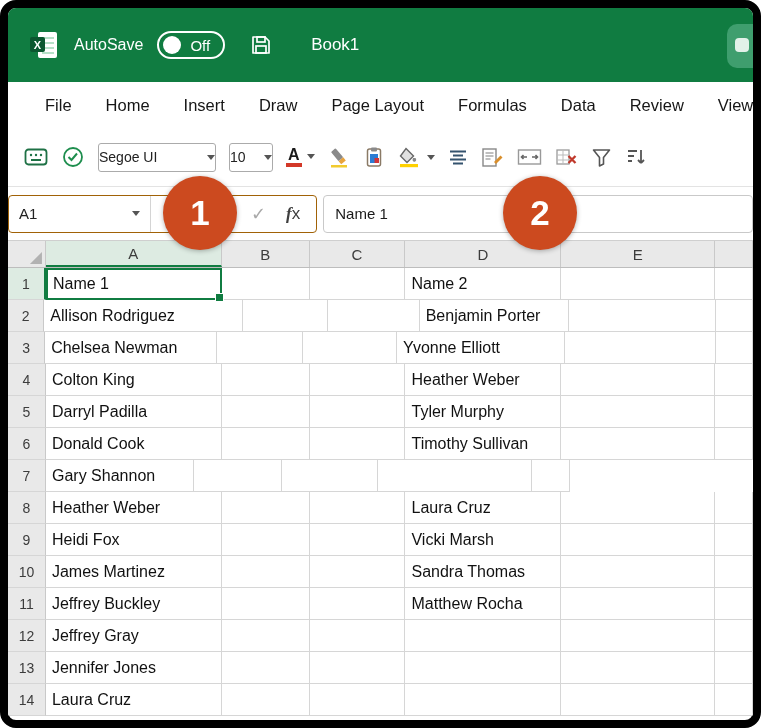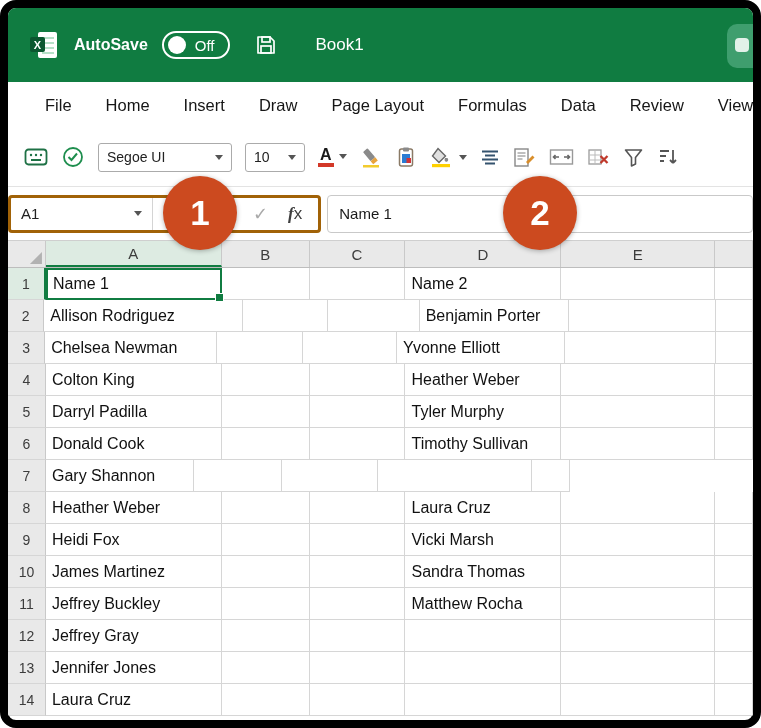--- a/index.html
+++ b/index.html
@@ -5,21 +5,21 @@
   html,body{margin:0;padding:0;}
   body{width:761px;height:728px;overflow:hidden;background:#fff;
        font-family:"Liberation Sans","DejaVu Sans",sans-serif;}
   .frame{box-sizing:border-box;width:761px;height:728px;border:8px solid #000;
          border-radius:16px;overflow:hidden;position:relative;background:#fff;}
 
   
   .titlebar{height:74px;background:var(--green);display:flex;align-items:center;
             gap:14px;padding-left:20px;color:#fff;position:relative;}
   .xl-icon{display:flex;align-items:center;}
-  .autosave-label{font-size:16px;font-weight:bold;}
+  .autosave-label{font-size:16px;}
   .toggle{display:inline-flex;align-items:center;gap:9px;border:2px solid #fff;
           border-radius:999px;padding:3px 13px 3px 4px;cursor:pointer;}
   .knob{width:18px;height:18px;border-radius:50%;background:#fff;display:inline-block;}
   .toggle-text{font-size:15px;}
   .save-icon{display:flex;align-items:center;margin-left:10px;}
   .book-title{font-size:17px;margin-left:24px;}
   .tr-shape{position:absolute;right:0;top:16px;width:26px;height:44px;
             background:#3f9e6e;border-radius:10px 0 0 10px;}
   .tr-shape::after{content:"";position:absolute;left:8px;top:14px;width:14px;height:14px;
             border-radius:4px;background:rgba(255,255,255,.85);}
@@ -27,33 +27,33 @@
   
   .tabs{height:46px;display:flex;align-items:center;padding-left:20px;background:#fff;
         white-space:nowrap;overflow:hidden;}
   .tab{padding:0 17px;font-size:16.5px;color:#161616;cursor:pointer;}
 
   
   .toolbar{height:58px;display:flex;align-items:center;gap:13px;
            padding:0 6px 0 16px;border-bottom:1px solid #e3e3e3;background:#fff;}
   .tb-icon{display:flex;align-items:center;justify-content:center;}
   .select{display:flex;align-items:center;justify-content:space-between;
-          border:1px solid #ababab;border-radius:3px;height:27px;padding:0 8px;
+          border:1px solid #ababab;border-radius:3px;height:27px;padding:0 0;
           font-size:14px;color:#222;background:#fff;cursor:pointer;}
   .select.font{width:116px;} .select.size{width:42px;}
   .chev{width:0;height:0;border-left:4px solid transparent;border-right:4px solid transparent;
         border-top:5px solid #555;display:inline-block;}
   .combo{display:flex;align-items:center;gap:5px;cursor:pointer;}
   .fc-a{font-size:16px;font-weight:bold;color:#1a1a1a;line-height:1.05;
         border-bottom:4px solid var(--red);padding:0 2px;}
 
   
   .formulabar{height:54px;display:flex;align-items:center;background:#fff;
               border-bottom:1px solid #cfcfcf;box-sizing:border-box;padding:8px 0;}
-  .fb-left{display:flex;align-items:center;height:38px;border:3px solid #a16207;
+  .fb-left{display:flex;align-items:center;height:38px;border:1px solid #a16207;
            border-radius:4px;box-sizing:border-box;background:#fff;}
   .namebox{width:142px;height:100%;display:flex;align-items:center;
            justify-content:space-between;padding:0 10px;font-size:15px;color:#222;
            border-right:1px solid #d4d4d4;box-sizing:border-box;cursor:pointer;}
   .fb-check{margin-left:100px;color:#a9a9a9;font-size:18px;cursor:pointer;}
   .fb-fx{margin:0 16px 0 20px;font-size:17px;color:#3f3f3f;cursor:pointer;}
   .fb-fx i{font-family:"Liberation Serif",serif;font-style:italic;font-weight:bold;}
   .fb-input{flex:1;height:38px;border:1px solid #c9c9c9;border-radius:4px;margin-left:6px;
             display:flex;align-items:center;padding-left:11px;font-size:15px;color:#1a1a1a;
             box-sizing:border-box;cursor:text;}

